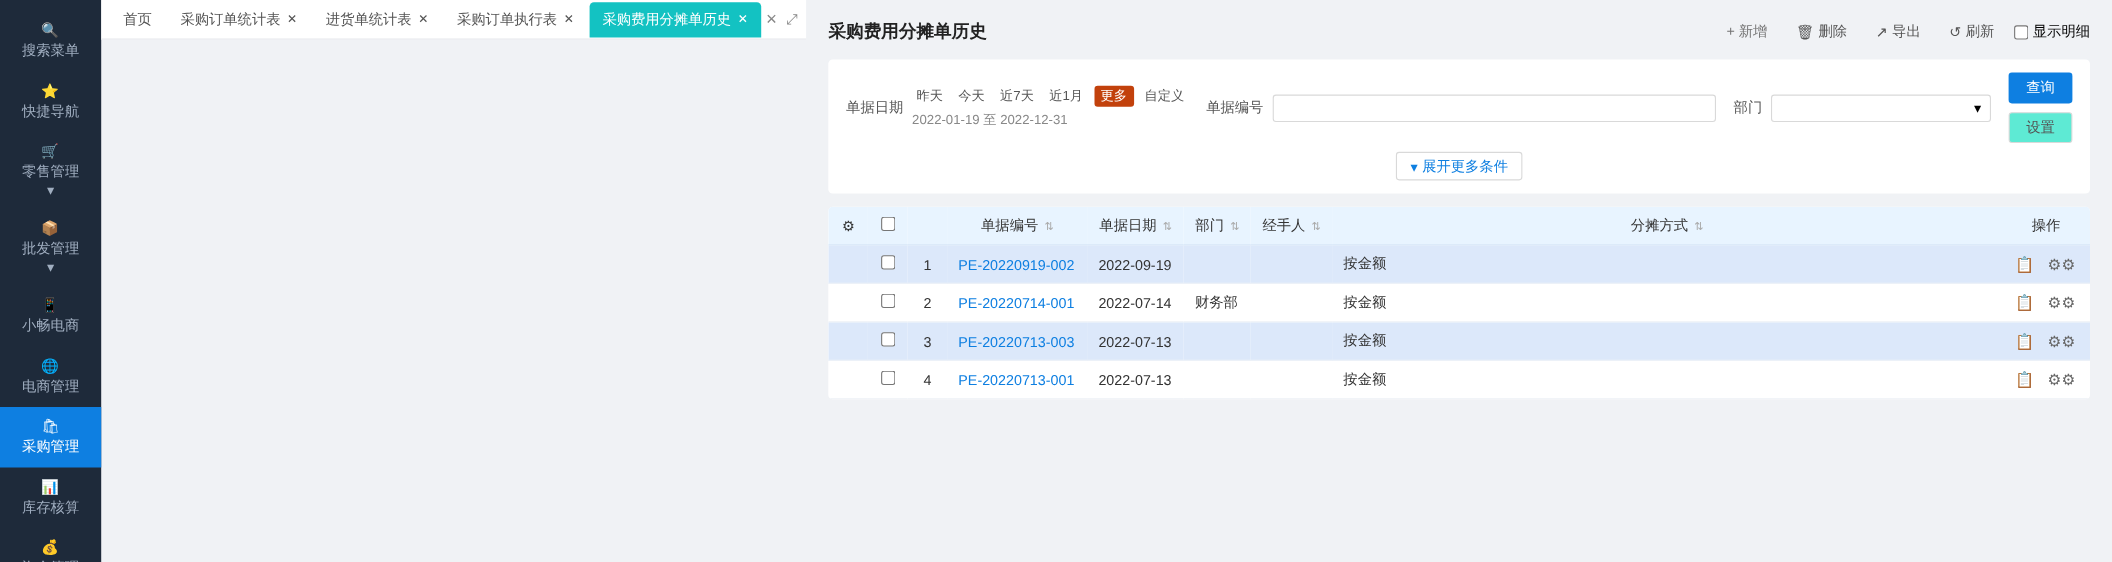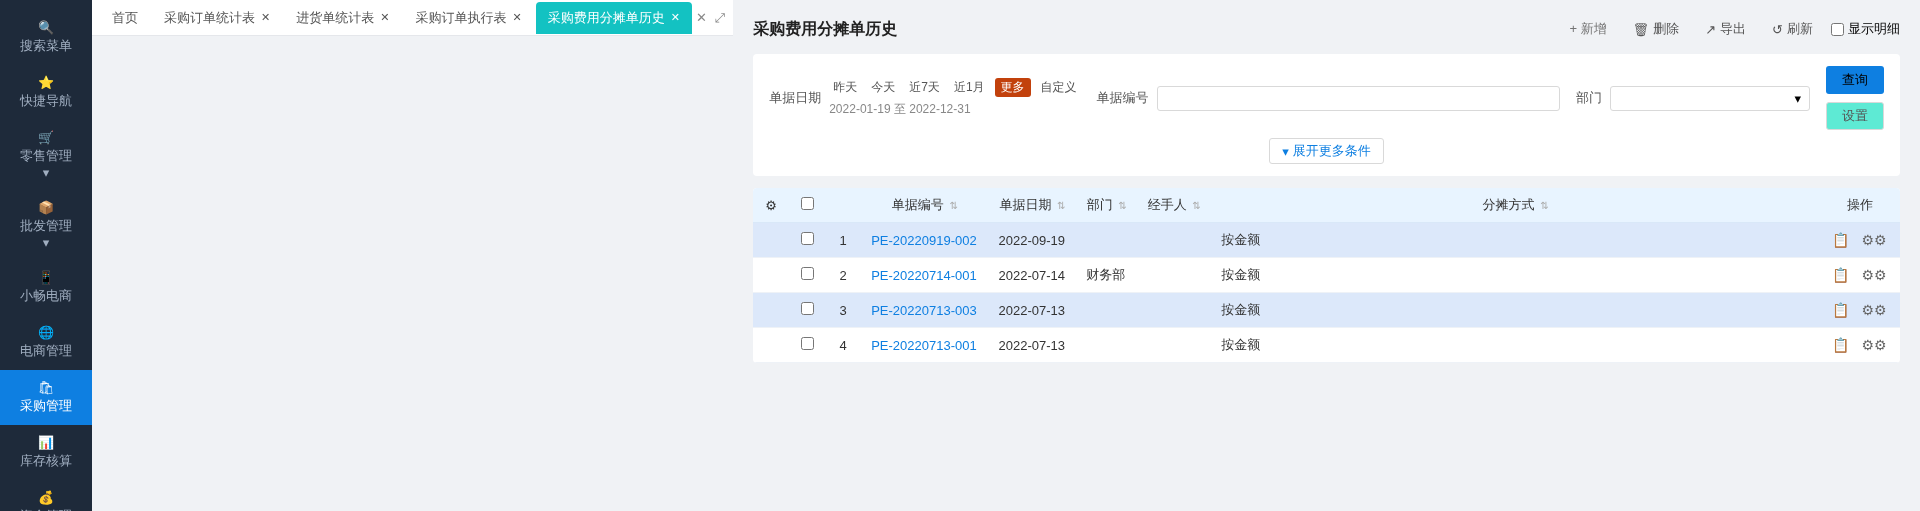--- a/index.html
+++ b/index.html
@@ -168,21 +168,21 @@
       font-size: 13px;
       outline: none;
       background: #fff;
       cursor: pointer;
       display: flex;
       align-items: center;
       justify-content: space-between;
     }
     .search-btn {
       background: #0e7fe1;
-      color: #000000;
+      color: #ffffff;
       border: none;
       border-radius: 3px;
       padding: 5px 16px;
       cursor: pointer;
       font-size: 13px;
     }
     .settings-btn {
       background: #5eead4;
       color: #555;
       border: 1px solid #d9d9d9;

